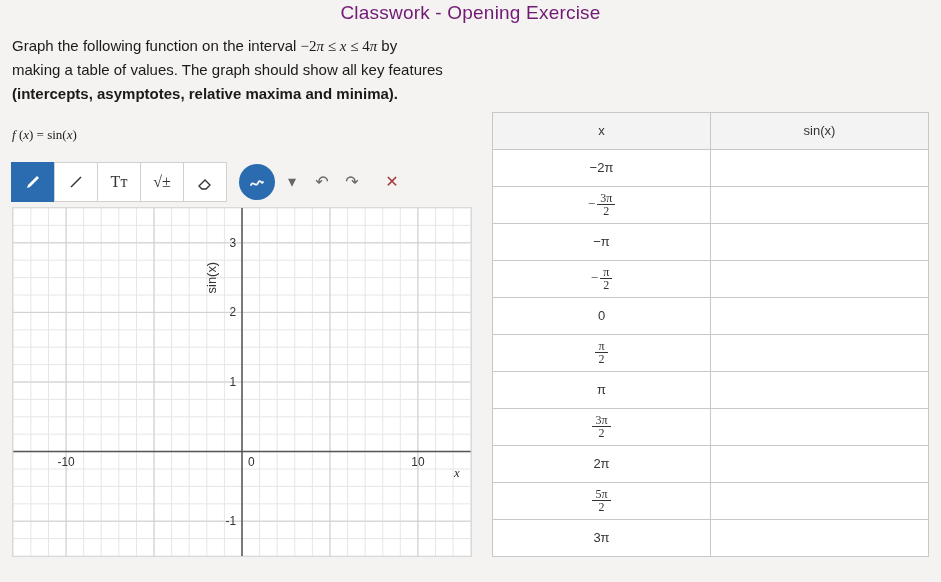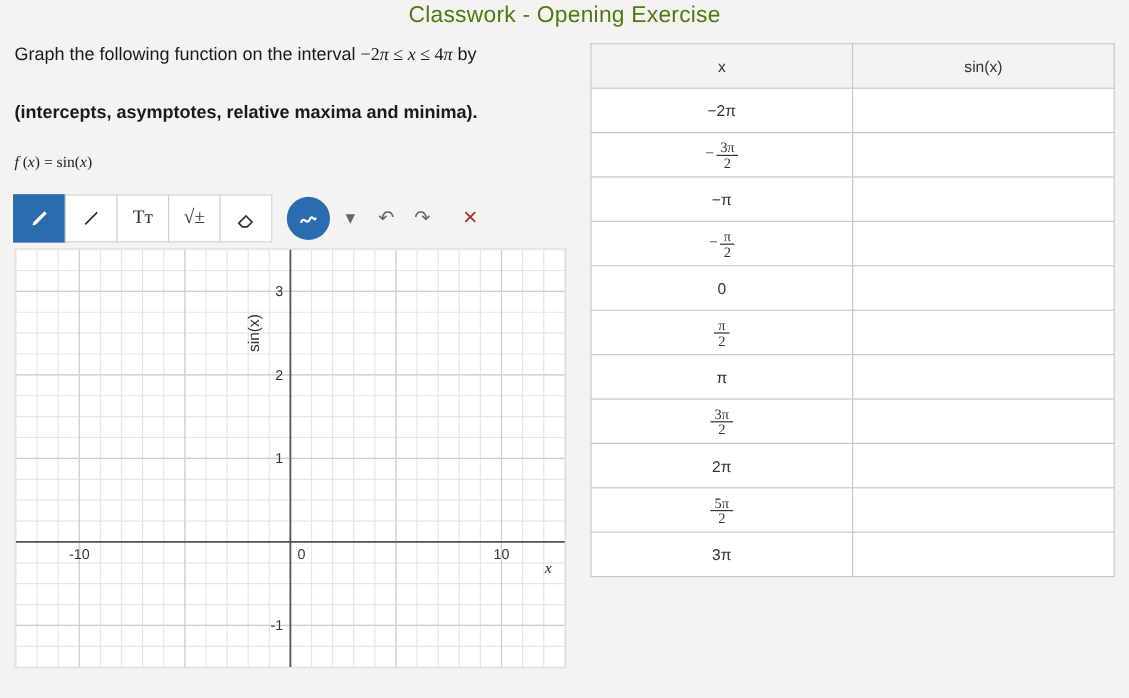--- a/index.html
+++ b/index.html
@@ -8,28 +8,29 @@
       height: 582px;
       font-family: Arial, Helvetica, sans-serif;
       background: #f5f3f1;
       color: #222;
       overflow: hidden;
       position: relative;
     }
     .page-title {
       text-align: center;
       font-size: 19px;
-      color: #4d7c0f;
+      color: #701a75;
       padding: 2px 0 4px 0;
       font-weight: 400;
       letter-spacing: .2px;
     }
     .content {
       display: flex;
       padding: 0 12px;
+      align-items: flex-end;
     }
     .left {
       flex: 0 0 480px;
     }
     .right {
       flex: 1;
     }
     .instructions {
       font-size: 15px;
       line-height: 1.55;
@@ -151,21 +152,21 @@
   </style>
 </head>
 <body>
 
 <div class="page-title">Classwork - Opening Exercise</div>
 
 <div class="content">
   <div class="left">
     <div class="instructions">
       <span>Graph the following function on the interval </span><span class="inline-math">−2<span class="math-ital">π</span> ≤ <span class="math-ital">x</span> ≤ 4<span class="math-ital">π</span></span><span> by</span><br>
-      <br>
+      <span>making a table of values. The graph should show all key features</span><br>
       <span class="bold">(intercepts, asymptotes, relative maxima and minima).</span>
     </div>
 
     <div class="func">
       <span class="math-ital">f</span> (<span class="math-ital">x</span>) = sin(<span class="math-ital">x</span>)
     </div>
 
     <div class="toolbar">
       <div class="tool-btn active">
         <svg width="16" height="16" viewBox="0 0 16 16">

